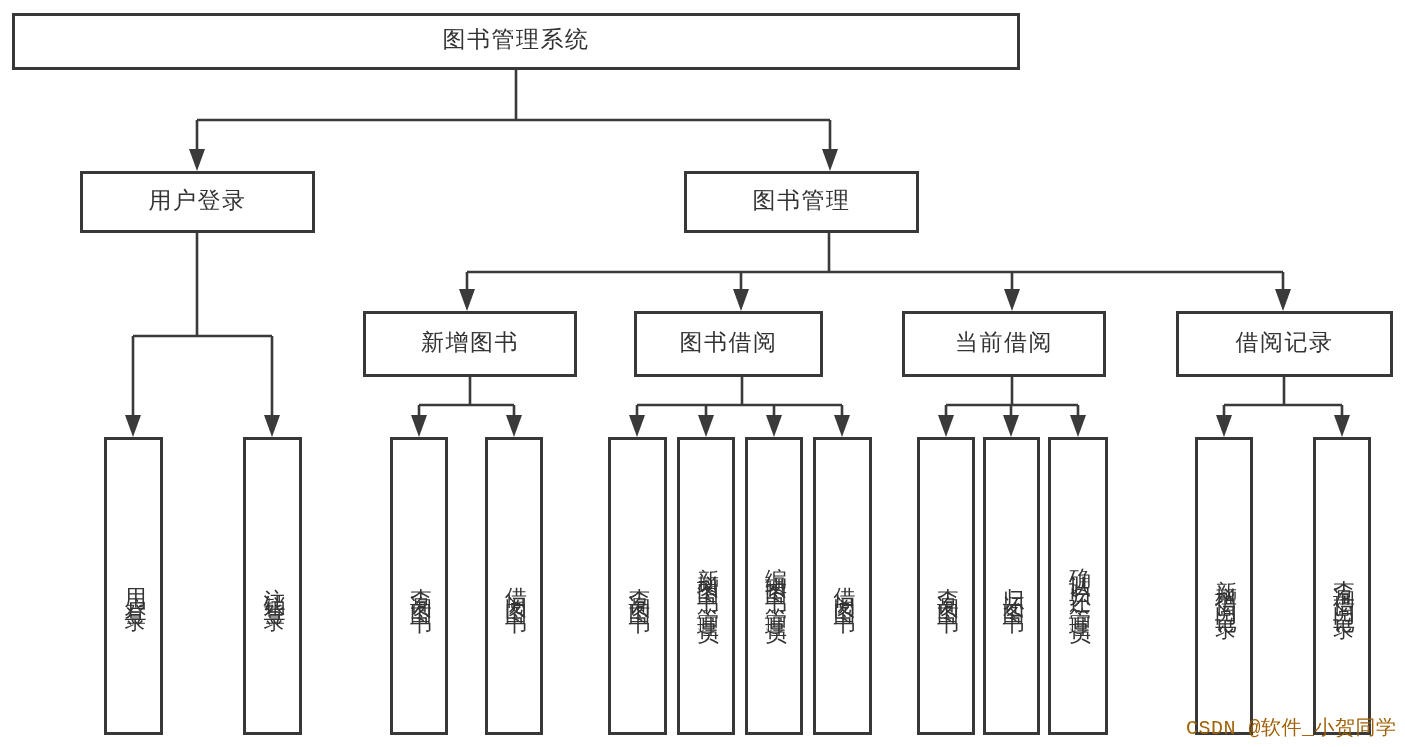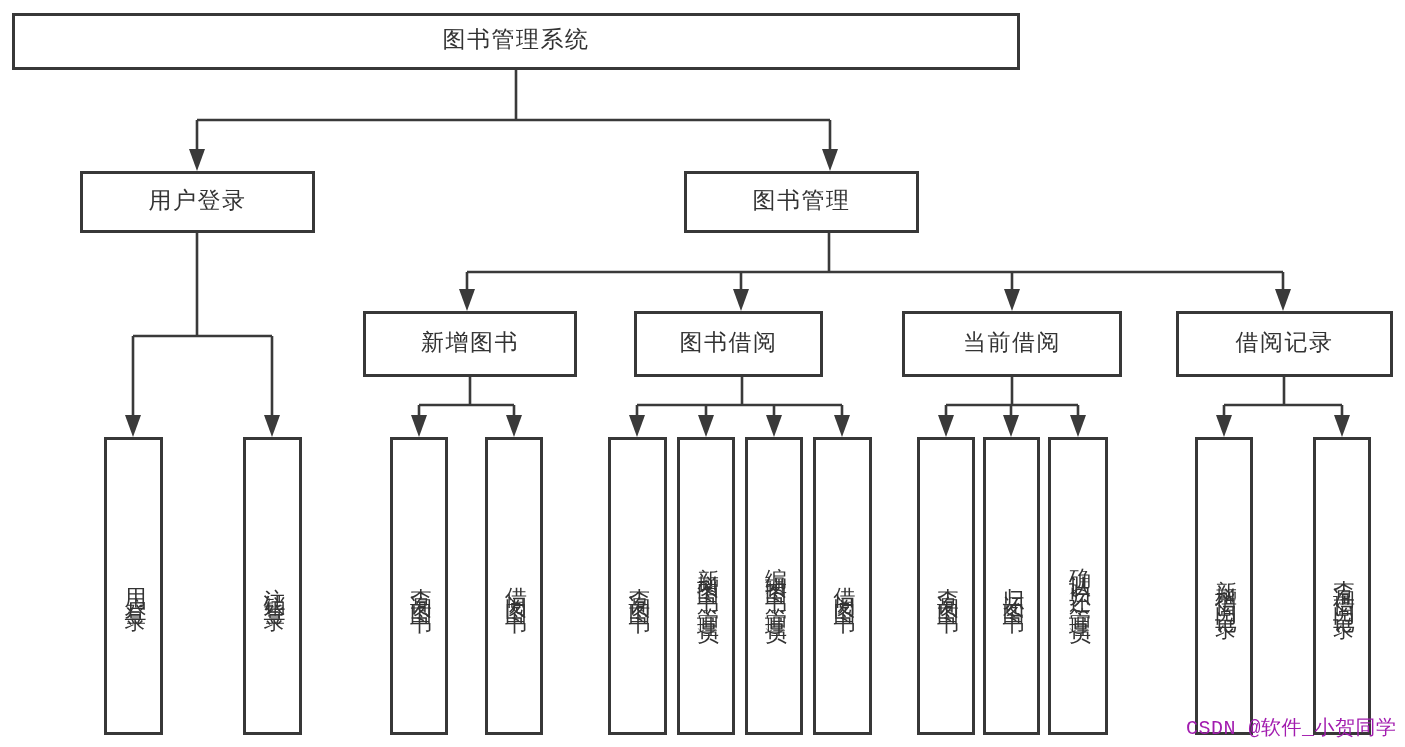--- a/index.html
+++ b/index.html
@@ -31,21 +31,21 @@
     text-orientation:mixed;
     font-size:22px;
     letter-spacing:8px;
     line-height:1;
   }
   .watermark{
     position:absolute;
     left:1186px;top:714px;
     font-size:20px;
     letter-spacing:0.5px;
-    color:#a21caf;
+    color:#a16207;
     white-space:nowrap;
     z-index:10;
   }
 </style>
 </head>
 <body>
 
 <div class="canvas">
 
   <svg class="connectors" width="1405" height="747" viewBox="0 0 1405 747">
@@ -101,21 +101,21 @@
   <div class="box hbox" style="left:12px;top:13px;width:1008px;height:57px">图书管理系统</div>
 
   <div class="box hbox" style="left:80px;top:171px;width:235px;height:62px">用户登录</div>
   <div class="box hbox" style="left:684px;top:171px;width:235px;height:62px">图书管理</div>
 
   <div class="box vbox" style="left:104px;top:437px;width:59px;height:298px">用户登录</div>
   <div class="box vbox" style="left:243px;top:437px;width:59px;height:298px">注销登录</div>
 
   <div class="box hbox" style="left:363px;top:311px;width:214px;height:66px">新增图书</div>
   <div class="box hbox" style="left:634px;top:311px;width:189px;height:66px">图书借阅</div>
-  <div class="box hbox" style="left:902px;top:311px;width:220px;height:66px">当前借阅</div>
+  <div class="box hbox" style="left:902px;top:311px;width:204px;height:66px">当前借阅</div>
   <div class="box hbox" style="left:1176px;top:311px;width:217px;height:66px">借阅记录</div>
 
   <div class="box vbox" style="left:390px;top:437px;width:58px;height:298px">查询图书</div>
   <div class="box vbox" style="left:485px;top:437px;width:58px;height:298px">借阅图书</div>
 
   <div class="box vbox" style="left:608px;top:437px;width:59px;height:298px">查询图书</div>
   <div class="box vbox" style="left:677px;top:437px;width:58px;height:298px">新增图书（管理员）</div>
   <div class="box vbox" style="left:745px;top:437px;width:58px;height:298px">编辑图书（管理员）</div>
   <div class="box vbox" style="left:813px;top:437px;width:59px;height:298px">借阅图书</div>
 

